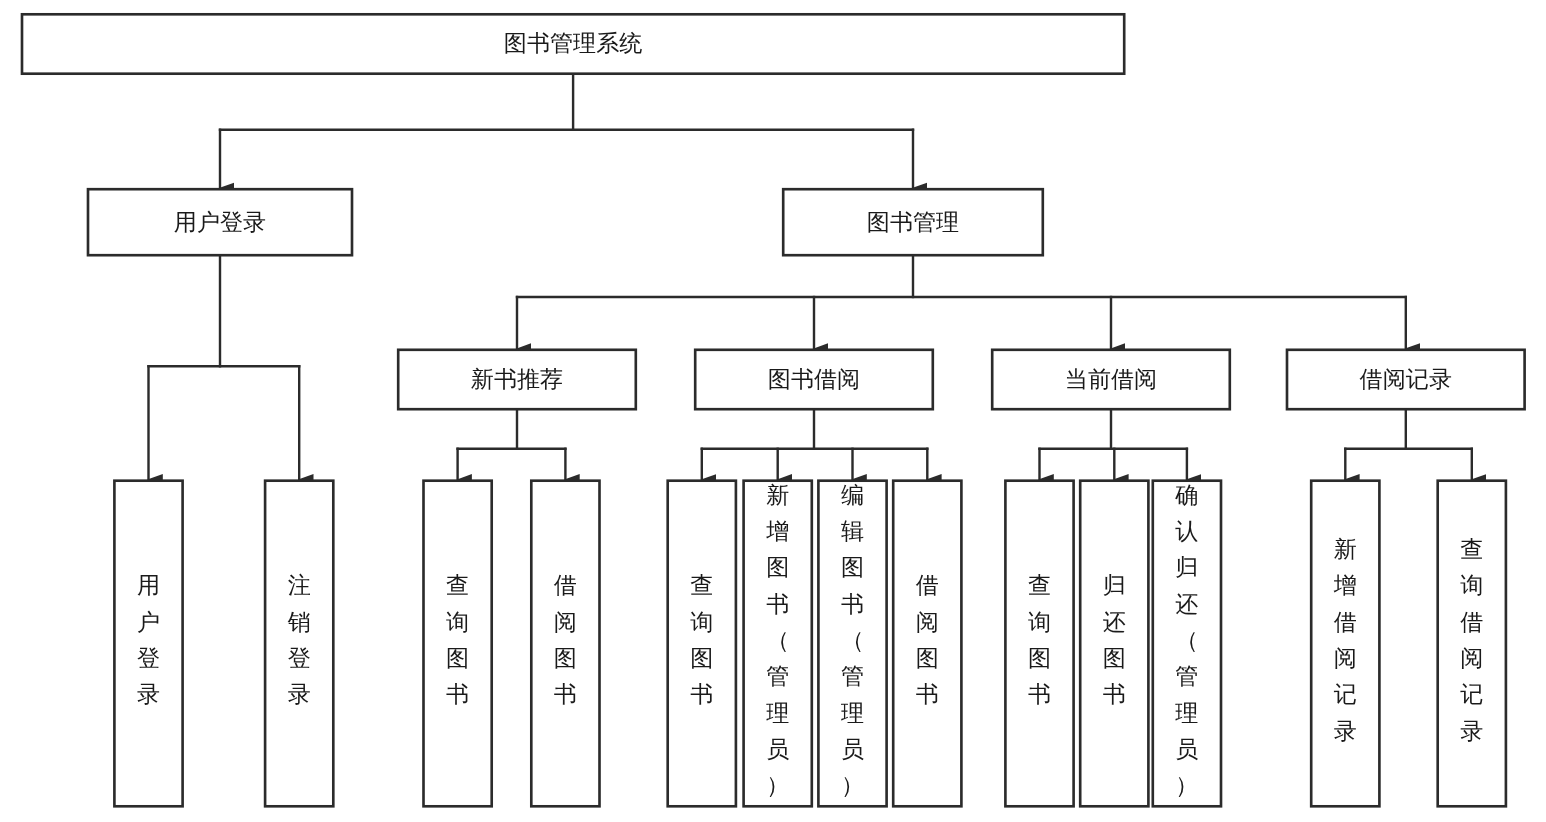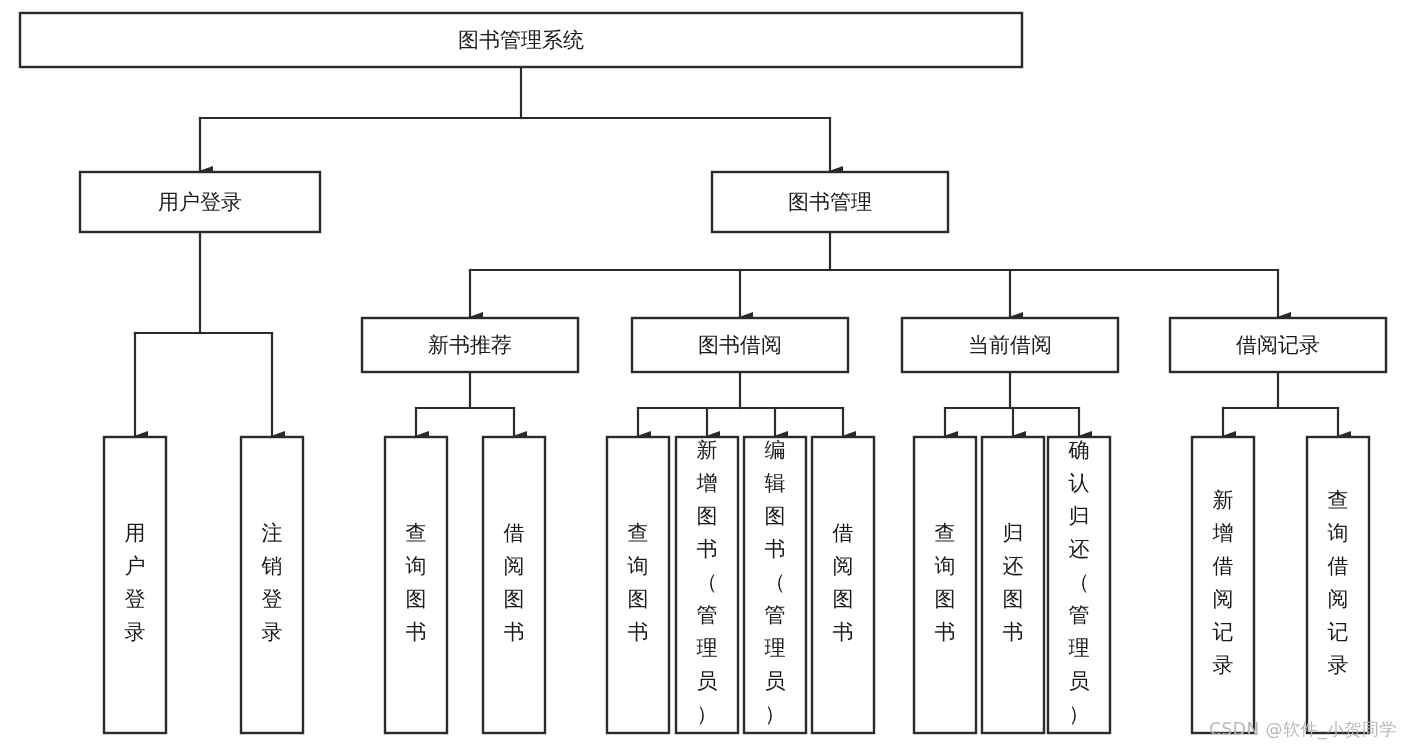--- a/index.html
+++ b/index.html
@@ -202,14 +202,13 @@
         <g>
           <rect x="1192" y="437" width="62" height="296" class="node-box"></rect>
           <text x="1223" y="506.5" class="node-label-vertical"><tspan x="1223" dy="0">新</tspan><tspan x="1223" dy="33">增</tspan><tspan x="1223" dy="33">借</tspan><tspan x="1223" dy="33">阅</tspan><tspan x="1223" dy="33">记</tspan><tspan x="1223" dy="33">录</tspan></text>
         </g>
         <g>
           <rect x="1307" y="437" width="62" height="296" class="node-box"></rect>
           <text x="1338" y="506.5" class="node-label-vertical"><tspan x="1338" dy="0">查</tspan><tspan x="1338" dy="33">询</tspan><tspan x="1338" dy="33">借</tspan><tspan x="1338" dy="33">阅</tspan><tspan x="1338" dy="33">记</tspan><tspan x="1338" dy="33">录</tspan></text>
         </g>
       </g>
   </svg>
-  <div class="watermark">CSDN @软件_小贺同学</div>
 </div>
 
 </body></html>

